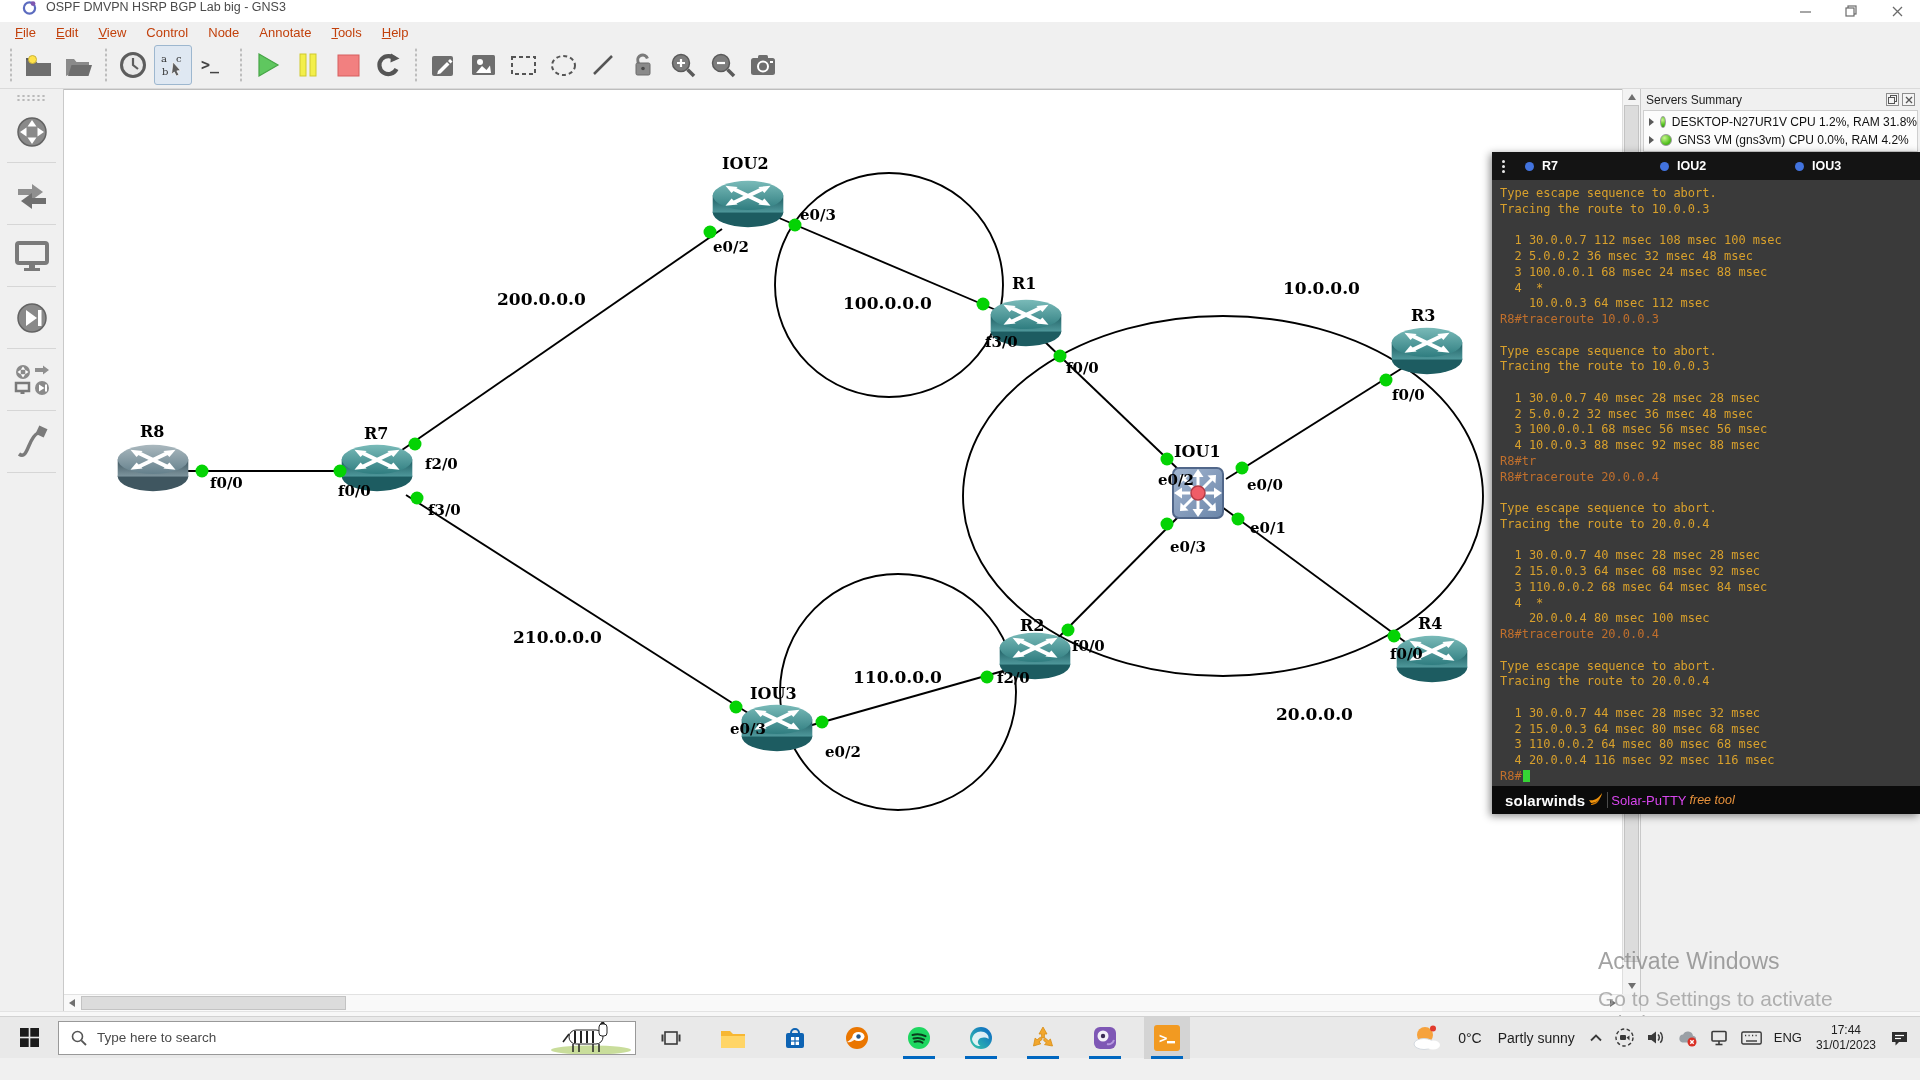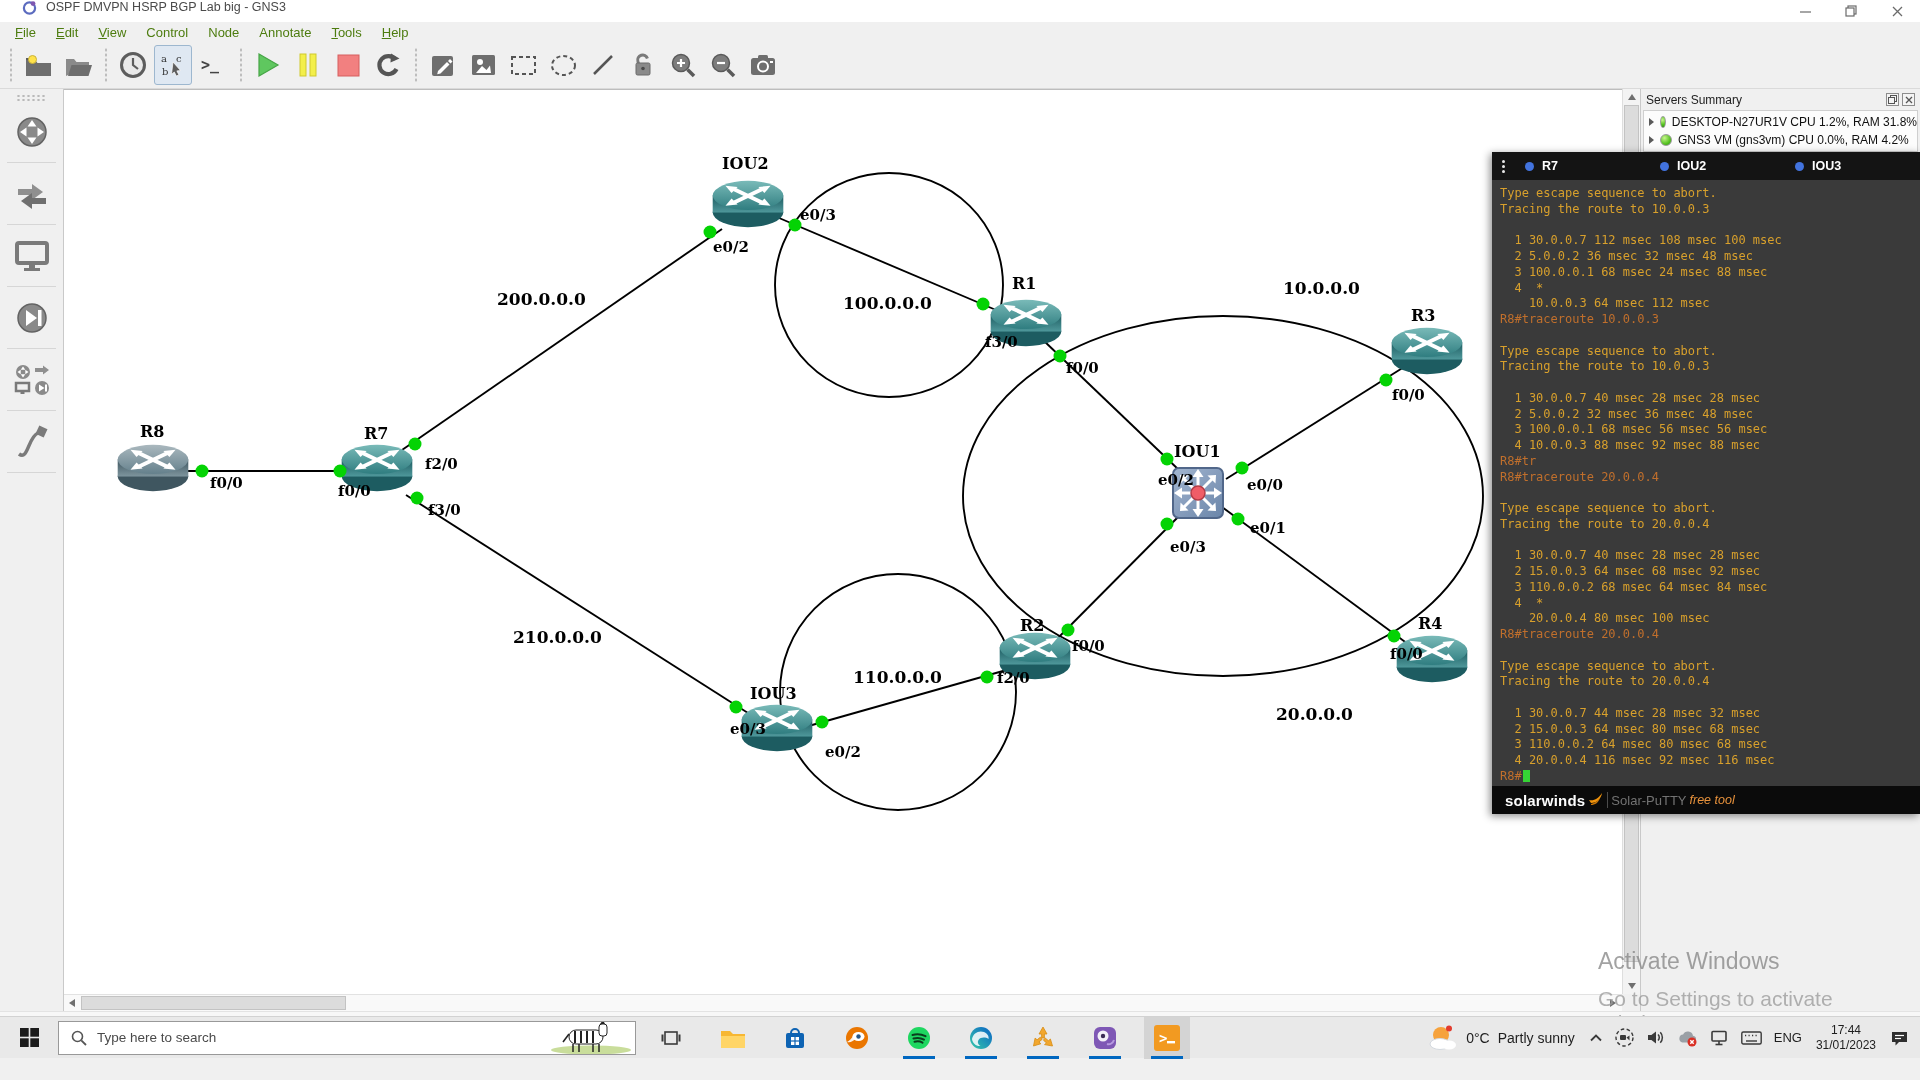--- a/index.html
+++ b/index.html
@@ -6,21 +6,21 @@
   html,body{width:1920px;height:1080px;overflow:hidden}
   body{font-family:"Liberation Sans",sans-serif;background:#f0f0f0}
   #screen{position:relative;width:1920px;height:1080px;background:#f0f0f0;overflow:hidden}
 
   
   .titlebar{position:absolute;left:0;top:0;width:100%;height:22px;background:#ffffff;display:flex;padding-left:22px;gap:9px;font-size:12.5px;color:#4a4a4a}
   .win-controls{position:absolute;right:0;top:0;height:22px;display:flex}
   .win-btn{width:46px;height:22px;display:flex;align-items:center;justify-content:center;color:#6b6b6b}
 
   
-  .menubar{position:absolute;left:0;top:22px;width:100%;height:20px;background:#f0f0f0;display:flex;align-items:center;font-size:13px;color:#4d7c0f;padding-left:5px}
+  .menubar{position:absolute;left:0;top:22px;width:100%;height:20px;background:#f0f0f0;display:flex;align-items:center;font-size:13px;color:#c2410c;padding-left:5px}
   .menu-item{padding:2px 10px}
   .menu-item u{text-decoration:underline}
 
   
   .toolbar{position:absolute;left:0;top:42px;width:100%;height:47px;background:#f0f0f0;border-bottom:1px solid #dadada;display:flex;align-items:center;padding-left:4px;gap:2px}
   .tb-btn{width:38px;height:40px;display:flex;align-items:center;justify-content:center;border-radius:3px;background:transparent;border:1px solid transparent}
   .tb-btn.pressed{background:#dfe8f2;border:1px solid #9db7cf}
   .tb-sep{width:7px;height:34px;margin:0 3px;background-image:radial-gradient(circle,#b2b2b2 1px,transparent 1.3px);background-size:4px 5px;background-repeat:repeat-y;background-position:center}
 
   
@@ -72,39 +72,39 @@
   .term-menu i{width:3px;height:3px;border-radius:50%;background:#e8e8e8}
   .term-tab{width:135px;display:flex;align-items:center;gap:8px;padding-left:10px;font-size:12.5px;font-weight:bold;color:#fff}
   .tab-dot{width:9px;height:9px;border-radius:50%;background:#4273de}
   .term-body{height:606px;background:#3a3a3a;padding:6px 0 0 8px;font-family:"DejaVu Sans Mono",monospace;font-size:12px;overflow:hidden}
   .tline{white-space:pre;height:15.75px;line-height:15.75px;color:#d8a02c}
   .tline.cmd{color:#c06f2c}
   .cursor{display:inline-block;width:7px;height:12px;background:#35d435;vertical-align:-2px;margin-left:1px}
   .term-footer{height:28px;background:#0b0b0b;display:flex;align-items:center;color:#fff;padding-left:13px;gap:3px}
   .sw-brand{font-size:15px;font-weight:bold;letter-spacing:.2px;color:#fdfdfd}
   .foot-div{width:1px;height:16px;background:#4c4c4c}
-  .sw-product{font-size:13px;color:#737373}
+  .sw-product{font-size:13px;color:#d946ef}
   .sw-tag{font-size:12.5px;font-style:italic;color:#e8923c}
 
   
   .statusbar{position:absolute;left:0;top:1011px;width:100%;height:27px;background:#f7f7f7;border-top:1px solid #e3e3e3}
   .warn{position:absolute;right:16px;top:4px;display:flex;gap:21px;font-size:12.5px;color:#1d1d1d;align-items:center}
 
   
   .taskbar{position:absolute;left:0;top:1016px;width:100%;height:42px;background:#e9e9e9;border-top:1px solid #d2d2d2;display:flex;align-items:center;z-index:50}
   .start{width:58px;height:42px;display:flex;align-items:center;justify-content:center}
   .searchbox{width:578px;height:34px;background:#fff;border:1px solid #999;display:flex;align-items:center;padding-left:12px;gap:10px;font-size:13.5px;color:#4a4a4a;position:relative}
   .zebra{position:absolute;right:2px;top:0;height:32px}
   .tv-btn{width:46px;height:42px;display:flex;align-items:center;justify-content:center;margin-left:12px}
   .app-btn{width:46px;height:42px;display:flex;align-items:center;justify-content:center;position:relative;margin-left:16px}
   .app-btn.active::after{content:"";position:absolute;bottom:0;left:7px;right:7px;height:3px;background:#0067c0}
   .app-btn.highlight{background:#d4d4d4}
   .tray{margin-left:auto;display:flex;align-items:center;height:42px;gap:0}
   .tray-item{display:flex;align-items:center;justify-content:center;height:42px;padding:0 6px;font-size:13px;color:#1e1e1e}
-  .weather{display:flex;align-items:center;gap:8px;padding:0 8px;font-size:14px;color:#1e1e1e}
+  .weather{display:flex;align-items:center;gap:16px;padding:0 8px;font-size:14px;color:#1e1e1e}
   .clock{display:flex;flex-direction:column;align-items:center;justify-content:center;font-size:12px;color:#1e1e1e;line-height:15px;padding:0 8px}
 </style>
 </head>
 <body>
 
 <div id="screen">
 
   <div class="titlebar">
     <span>
       <svg width="15" height="15">

